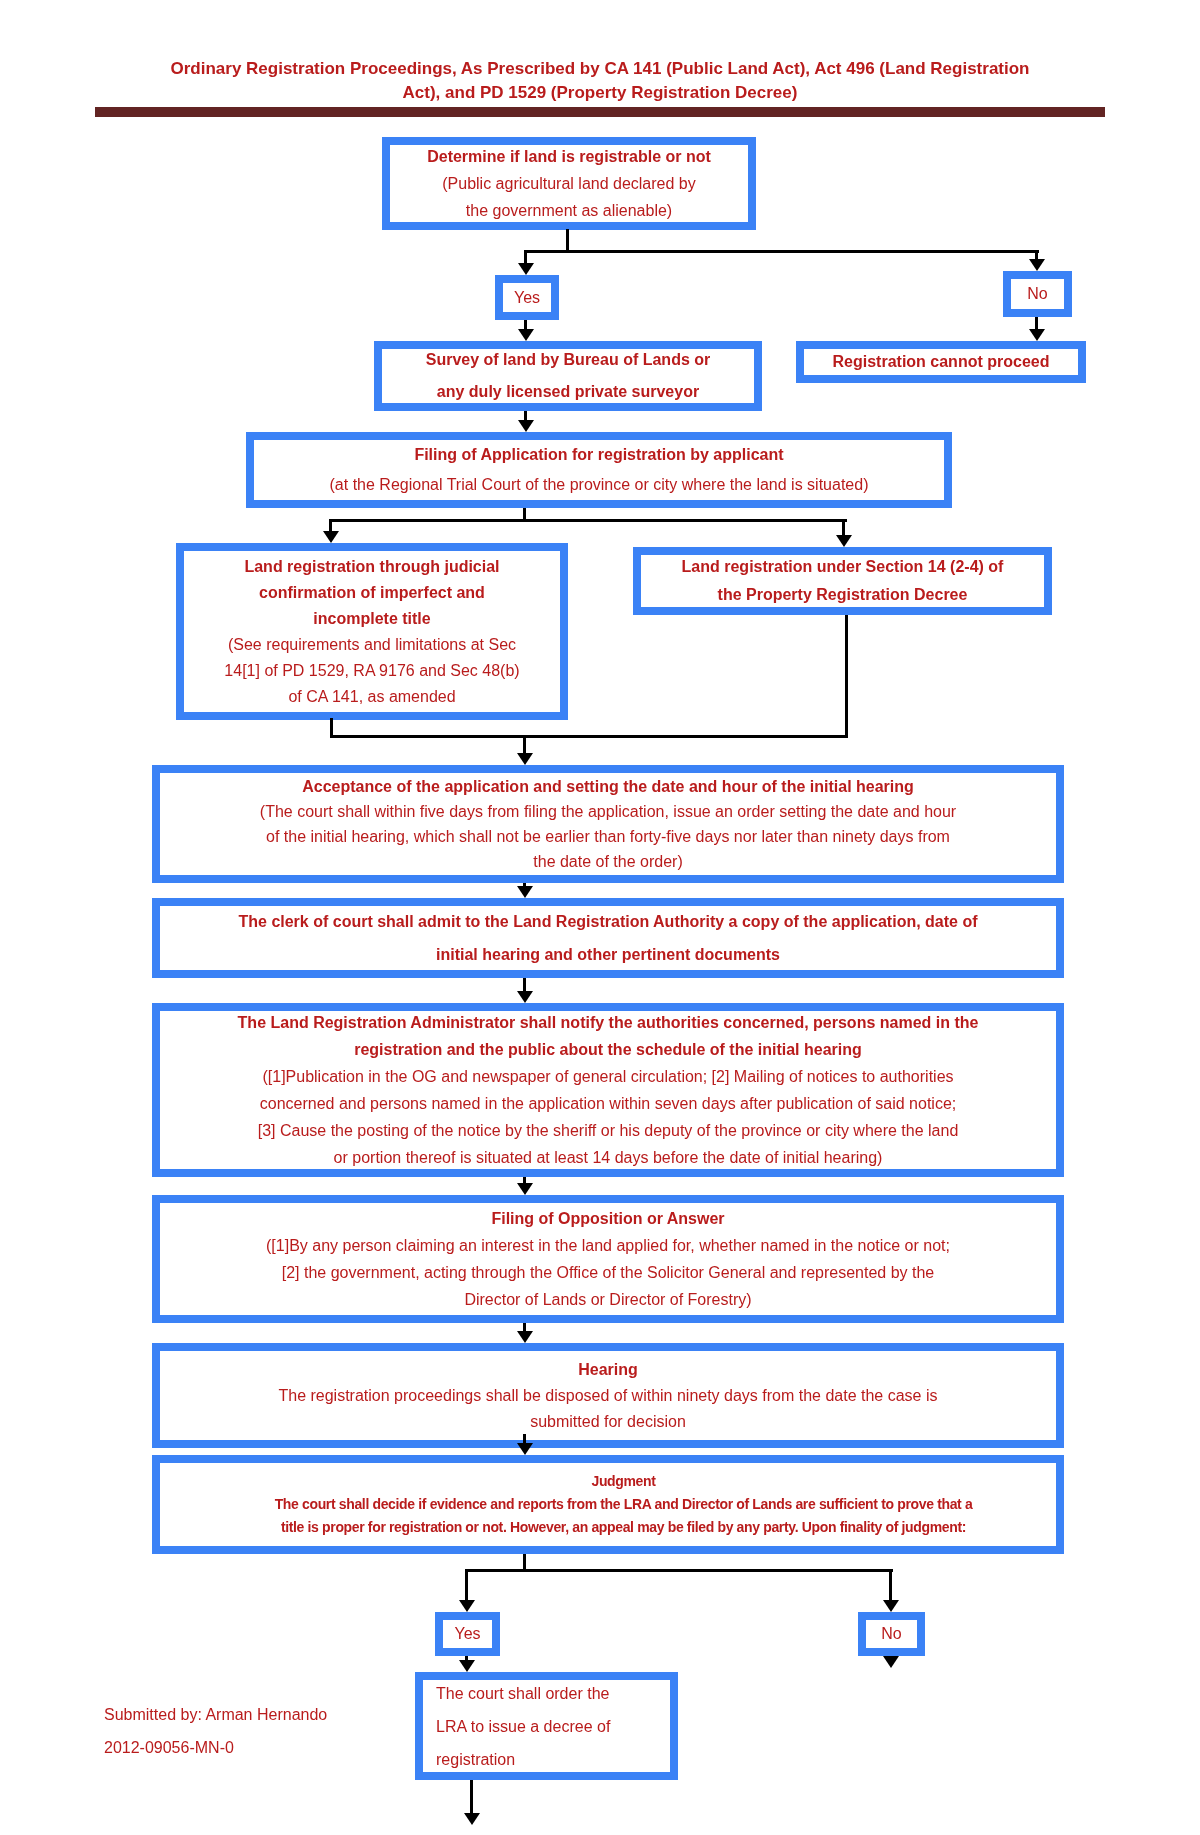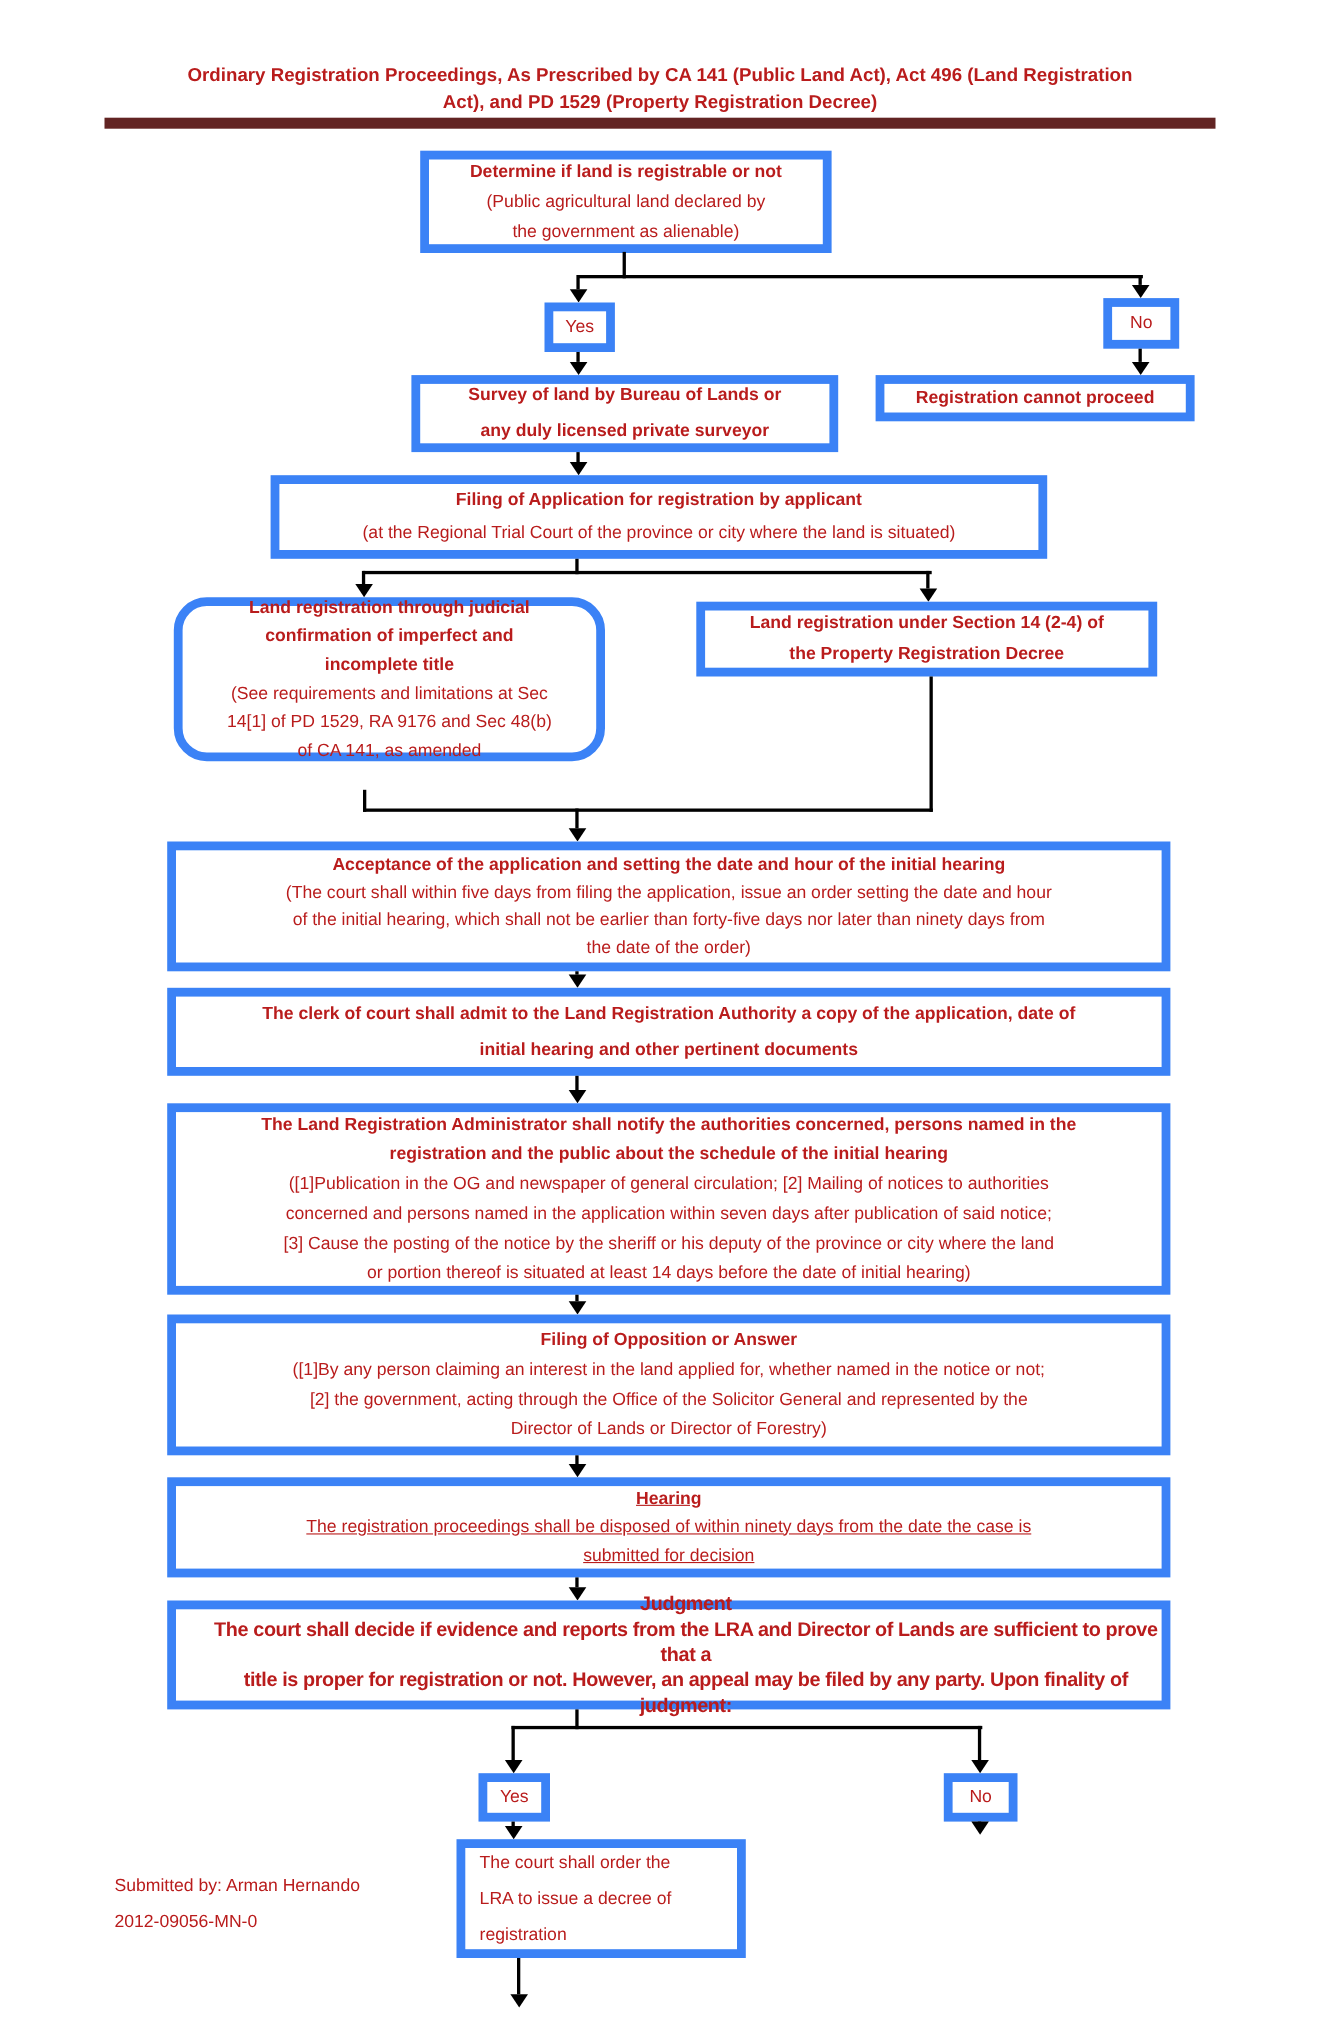--- a/index.html
+++ b/index.html
@@ -10,21 +10,21 @@
   .rule{position:absolute;left:95px;top:107px;width:1010px;height:10px;background:#622423;}
   .bx{position:absolute;box-sizing:border-box;border:8px solid #3b82f6;background:#fff;
       display:flex;flex-direction:column;justify-content:center;align-items:center;
       text-align:center;font-size:16px;}
   .bx div{width:100%;}
   .b{font-weight:bold;}
   .lh23{line-height:23px}.lh25{line-height:25px}.lh26{line-height:26px}
   .lh27{line-height:27px}.lh28{line-height:28px}.lh30{line-height:30px}
   .lh32{line-height:32px}.lh33{line-height:33px}
   .leftal{align-items:flex-start;text-align:left;padding-left:13px;padding-right:6px;}
-  .cond{font-size:18px;letter-spacing:-0.35px;padding-left:31px;}
+  .cond{font-size:14px;letter-spacing:-0.35px;padding-left:31px;}
   .vl{position:absolute;width:3px;background:#000;}
   .hl{position:absolute;height:3px;background:#000;}
   .ah{position:absolute;width:0;height:0;border-left:8px solid transparent;
       border-right:8px solid transparent;border-top:12px solid #000;}
   .footer{position:absolute;left:104px;top:1698px;font-size:16px;line-height:33px;text-align:left;}
 </style>
 </head>
 <body>
 
 <div class="page">
@@ -77,21 +77,21 @@
     <div>(at the Regional Trial Court of the province or city where the land is situated)</div>
   </div>
 
   <div class="vl" style="left:523px;top:508px;height:14px;"></div>
   <div class="hl" style="left:330px;top:519px;width:517px;"></div>
   <div class="vl" style="left:329px;top:519px;height:12px;"></div>
   <div class="ah" style="left:323px;top:531px;"></div>
   <div class="vl" style="left:842px;top:519px;height:16px;"></div>
   <div class="ah" style="left:836px;top:535px;"></div>
 
-  <div class="bx lh26" style="left:158px;top:543px;width:392px;height:149px;border-radius:30px;">
+  <div class="bx lh26" style="left:176px;top:543px;width:392px;height:177px;">
     <div class="b">Land registration through  judicial</div>
     <div class="b">confirmation of imperfect and</div>
     <div class="b">incomplete title</div>
     <div>(See requirements and limitations at Sec</div>
     <div>14[1] of PD 1529, RA 9176 and Sec 48(b)</div>
     <div>of CA 141, as amended</div>
   </div>
 
   <div class="bx lh28" style="left:633px;top:547px;width:419px;height:68px;">
     <div class="b">Land registration under Section 14 (2-4) of</div>
@@ -137,21 +137,21 @@
   <div class="bx lh27" style="left:152px;top:1195px;width:912px;height:128px;">
     <div class="b">Filing of Opposition or Answer</div>
     <div>([1]By any person claiming an interest in the land applied for, whether named in the notice or not;</div>
     <div>[2] the government, acting through the Office of the Solicitor General and represented by the</div>
     <div>Director of Lands or Director of Forestry)</div>
   </div>
 
   <div class="vl" style="left:523px;top:1323px;height:8px;"></div>
   <div class="ah" style="left:517px;top:1331px;"></div>
 
-  <div class="bx lh26" style="left:152px;top:1343px;width:912px;height:91px;text-decoration:underline;">
+  <div class="bx lh26" style="left:152px;top:1343px;width:912px;height:105px;">
     <div class="b">Hearing</div>
     <div>The registration proceedings shall be disposed of within ninety days from the date the case is</div>
     <div>submitted for decision</div>
   </div>
 
   <div class="vl" style="left:523px;top:1434px;height:9px;"></div>
   <div class="ah" style="left:517px;top:1443px;"></div>
 
   <div class="bx lh23 cond" style="left:152px;top:1455px;width:912px;height:99px;">
     <div class="b">Judgment</div>

